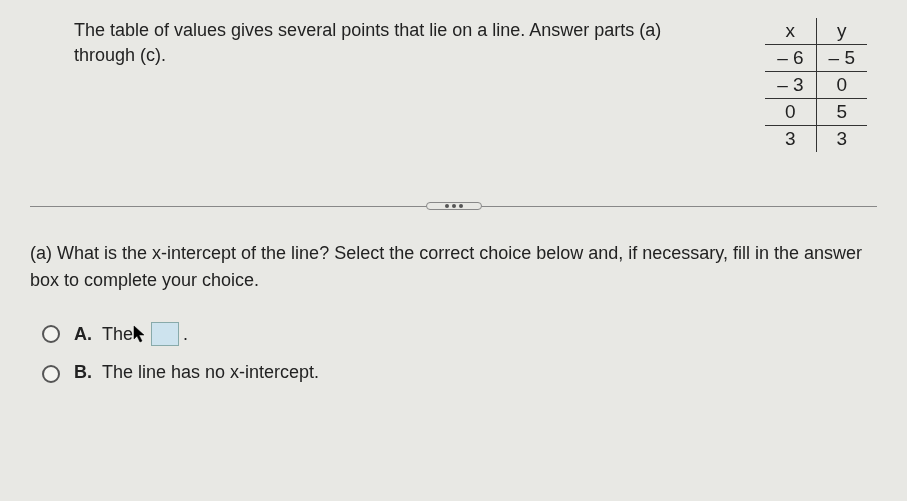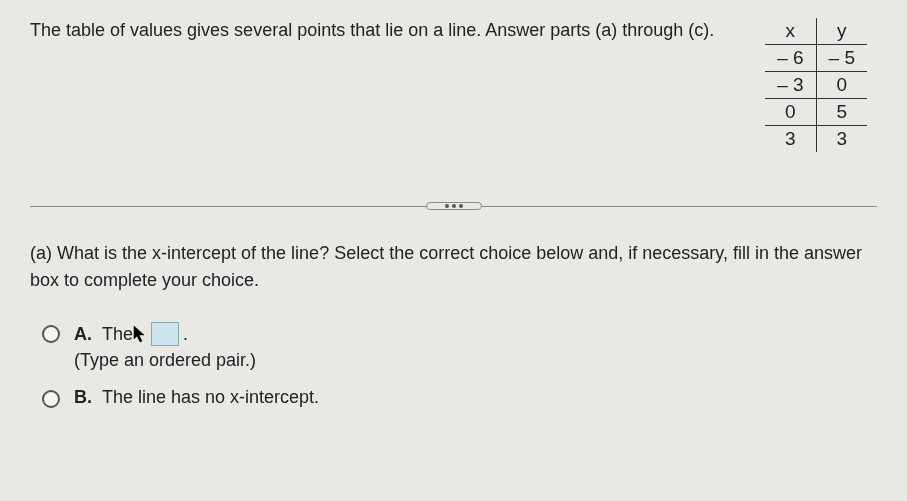--- a/index.html
+++ b/index.html
@@ -14,20 +14,21 @@
       height: 501px;
       padding: 18px 30px;
       color: #222;
       font-size: 18px;
       position: relative;
     }
     .top-section {
       display: flex;
       justify-content: space-between;
       align-items: flex-start;
+      margin-left: 44px;
     }
     .question-text {
       flex: 1;
       line-height: 1.4;
       padding-right: 40px;
       font-weight: 500;
     }
     .data-table {
       border-collapse: collapse;
       margin-right: 10px;
@@ -191,21 +192,20 @@
         <span class="choice-letter">A.</span>
         <span>The </span>
         <span class="cursor-arrow">
           <svg width="14" height="18" viewBox="0 0 14 18">
             <path d="M1 1 L1 14 L4 11 L7 17 L9 16 L6 10 L11 10 Z" fill="#000" stroke="#000" stroke-width="0.5"></path>
           </svg>
         </span>
         <span class="answer-box"></span>
         <span>.</span>
       </div>
-      <div class="sub-instruction">(Type an ordered pair.)</div>
     </div>
   </div>
 
   <div class="choice">
     <div class="radio"></div>
     <div class="choice-body">
       <div class="choice-line">
         <span class="choice-letter">B.</span>
         <span>The line has no x-intercept.</span>
       </div>

